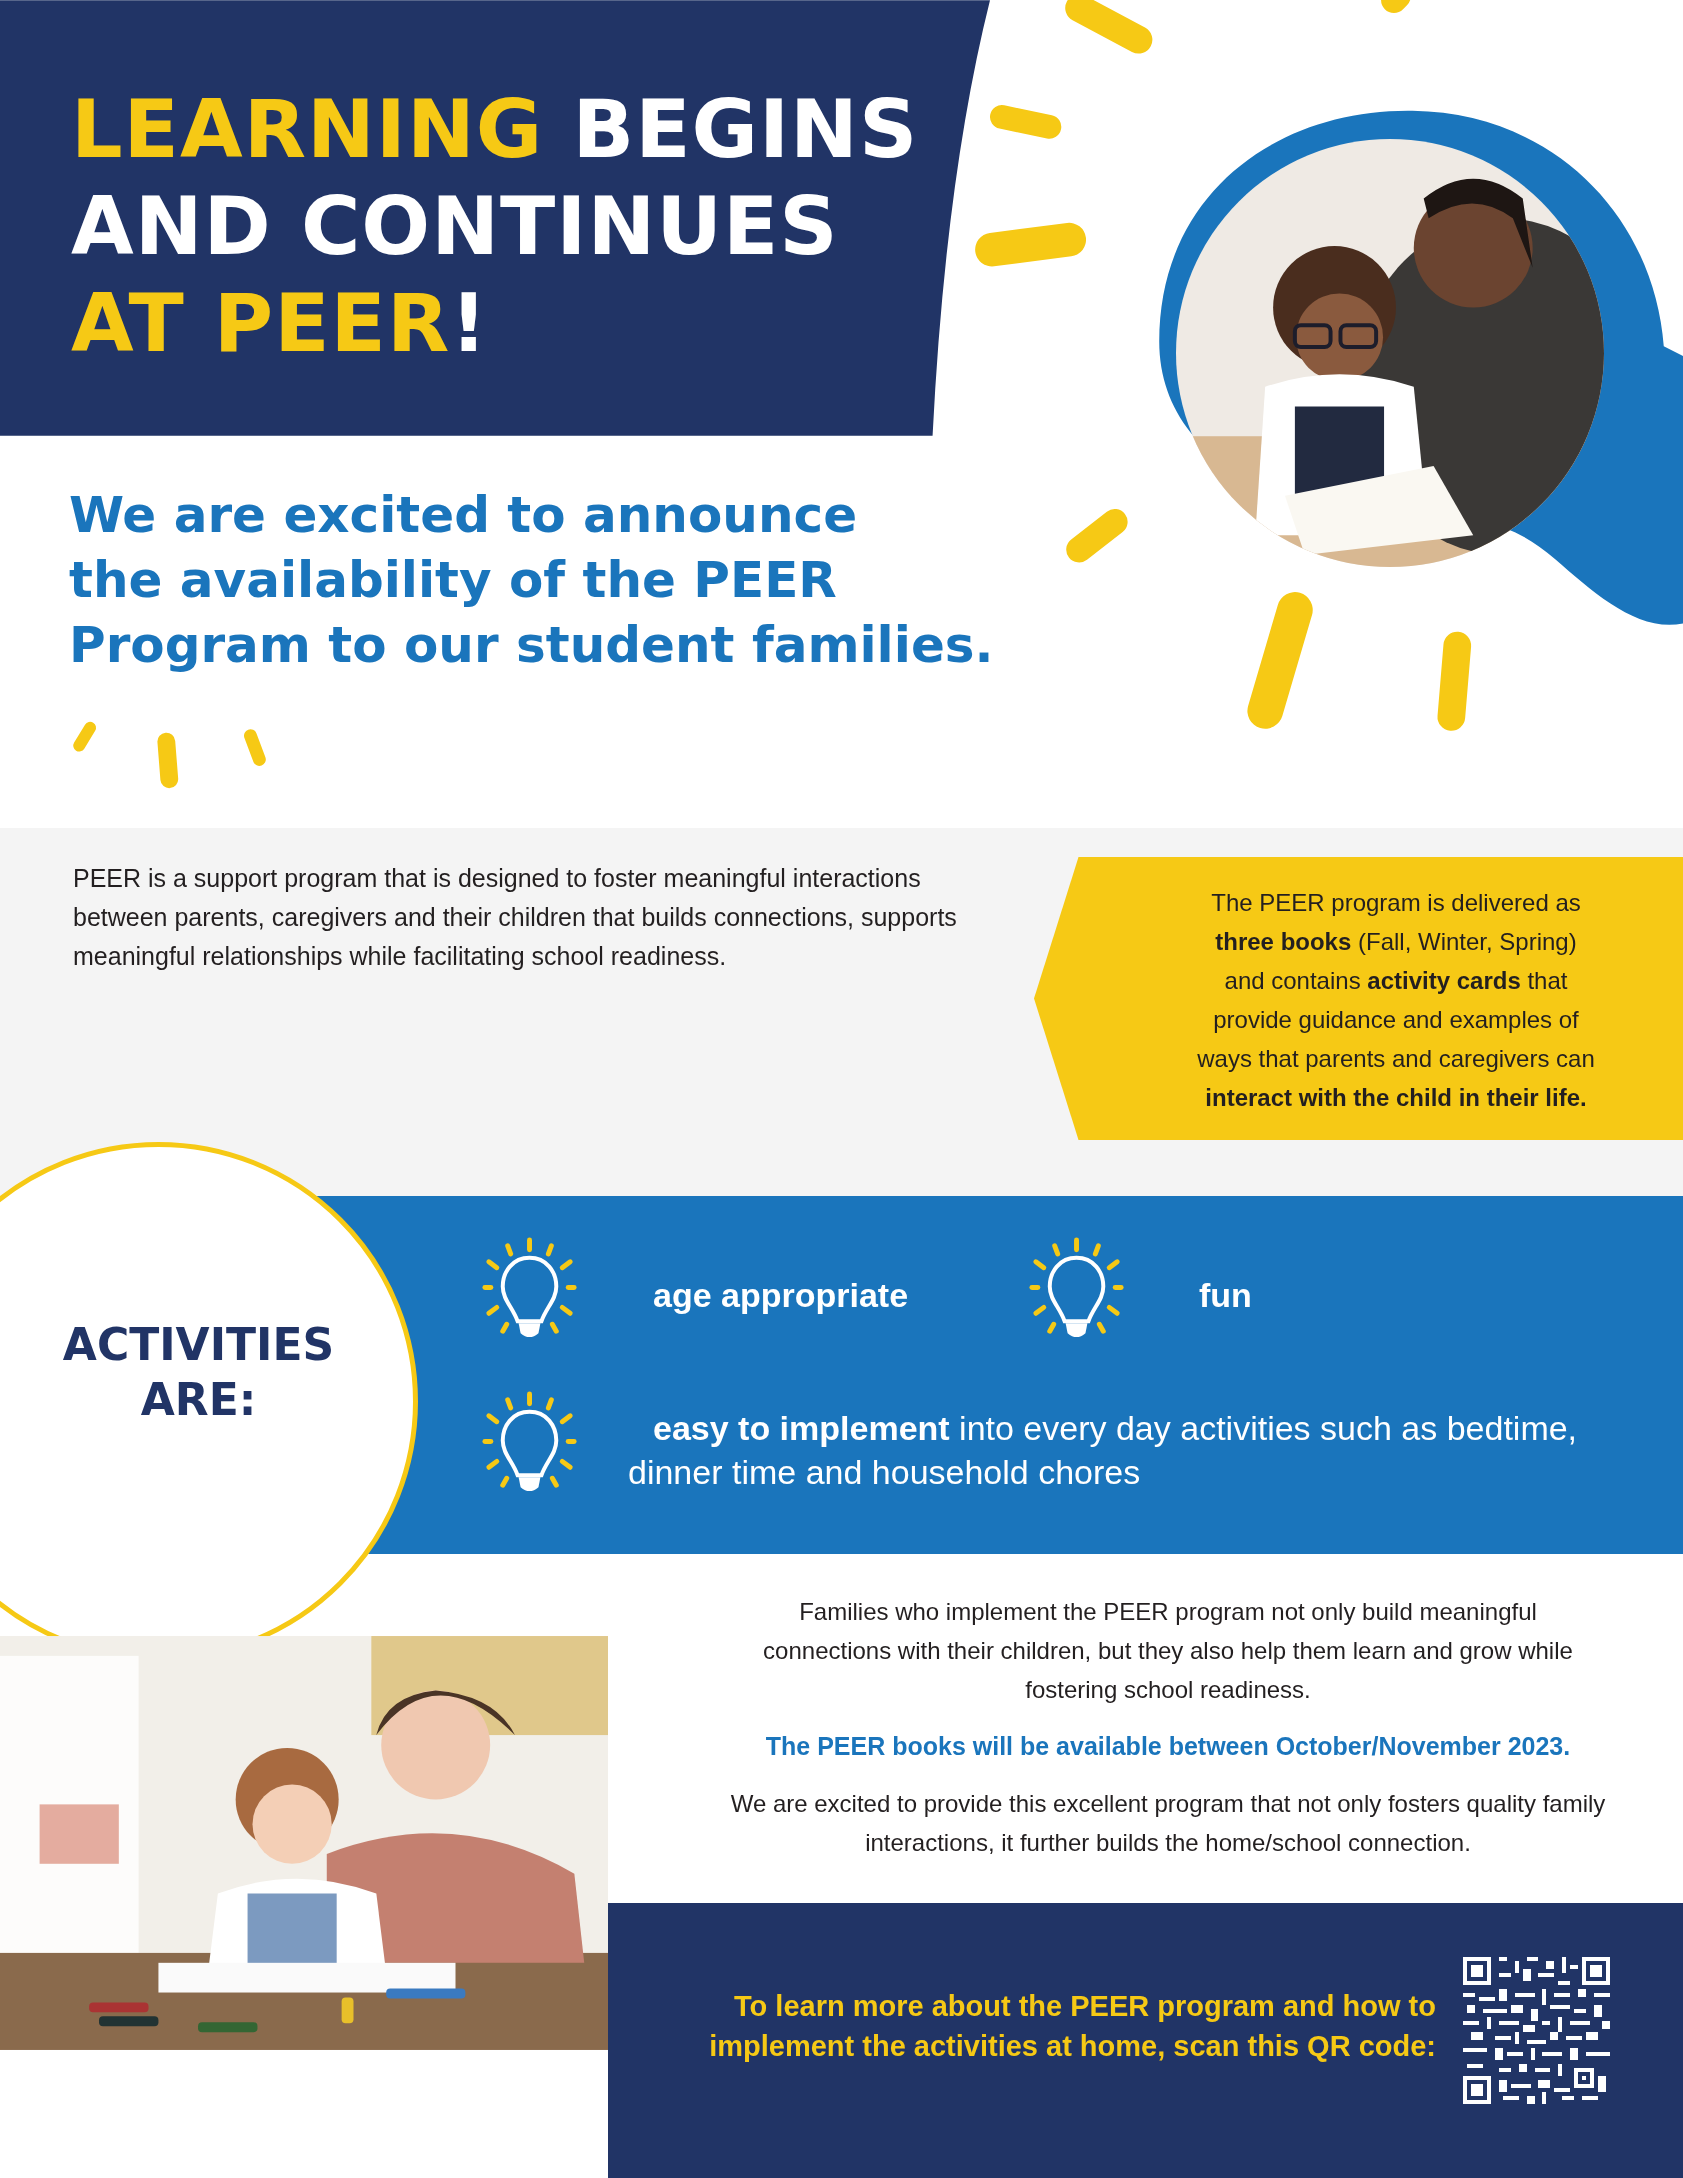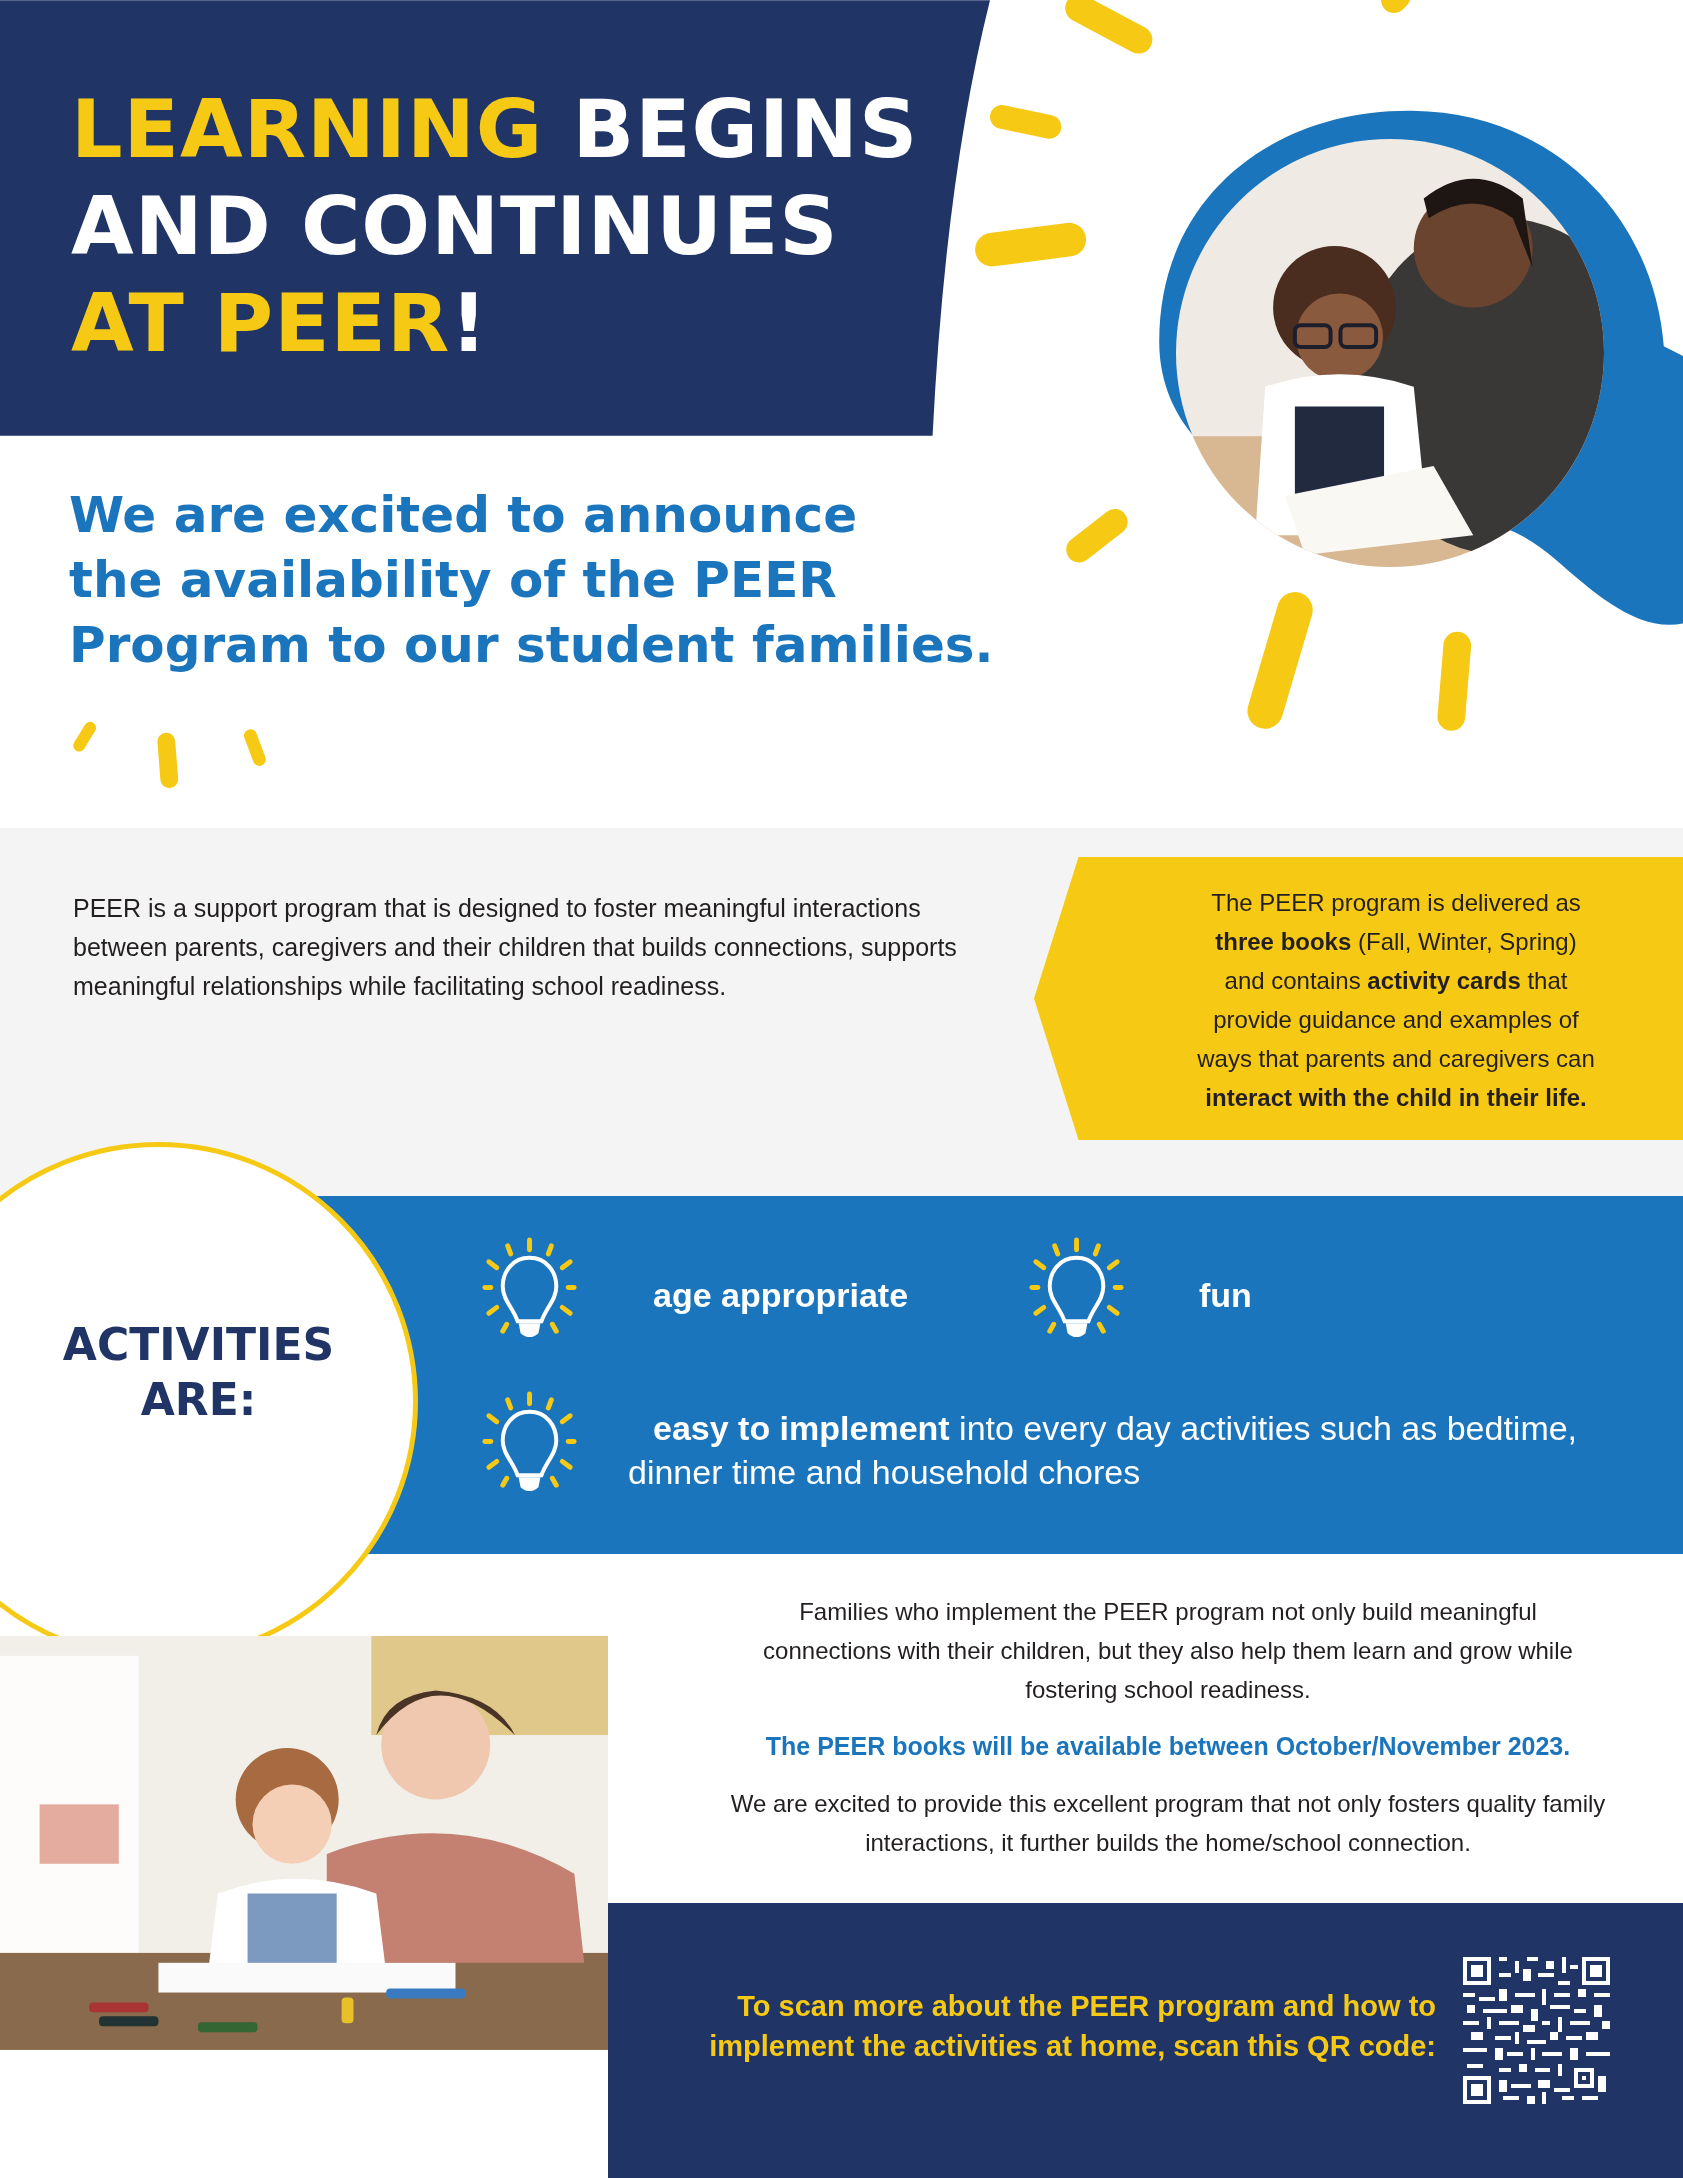--- a/index.html
+++ b/index.html
@@ -27,21 +27,21 @@
       left: 1176px; top: 139px; width: 428px; height: 428px;
       border-radius: 50%; overflow: hidden;
     }
 
     
     .info-bg { left: 0; top: 828px; width: 1683px; height: 368px; background: #f4f4f4; }
     .info-left {
       left: 73px; top: 859px; width: 931px;
       font-family: "Liberation Sans", sans-serif; font-size: 25px; line-height: 39px; color: #231f20;
     }
-    .info-left p { margin-bottom: 20px; margin-top: 30px; }
+    .info-left p { margin-bottom: 20px; }
     .info-left .hl { color: #1a75bc; font-weight: bold; }
 
     .yellow-box { left: 1034px; top: 857px; width: 649px; height: 283px; }
     .yellow-text {
       left: 1119px; top: 883px; width: 554px; text-align: center;
       font-size: 24px; line-height: 39px; color: #231f20;
     }
     .yellow-text b { font-weight: bold; }
 
     
@@ -244,21 +244,21 @@
 </div>
 
 <div class="abs bottom-text">
   <p style="padding:0 89px">Families who implement the PEER program not only build meaningful connections with their children, but they also help them learn and grow while fostering school readiness.</p>
   <p class="avail">The PEER books will be available between October/November 2023.</p>
   <p style="padding:0 59px">We are excited to provide this excellent program that not only fosters quality family interactions, it further builds the home/school connection.</p>
 </div>
 
 <div class="abs cta-bg"></div>
 <div class="abs cta-text">
-  <div>To scan more about the PEER program and how to</div>
+  <div>To learn more about the PEER program and how to</div>
   <div>implement the activities at home, scan this QR code:</div>
 </div>
 
 <svg class="abs qr" viewBox="0 0 37 37" width="147" height="149" shape-rendering="crispEdges">
   <g fill="#ffffff">
     <rect x="0" y="0" width="7" height="7"></rect>
       <rect x="1" y="1" width="5" height="5" fill="#213466"></rect>
       <rect x="2" y="2" width="3" height="3"></rect>
     <rect x="30" y="0" width="7" height="7"></rect>
       <rect x="31" y="1" width="5" height="5" fill="#213466"></rect>

